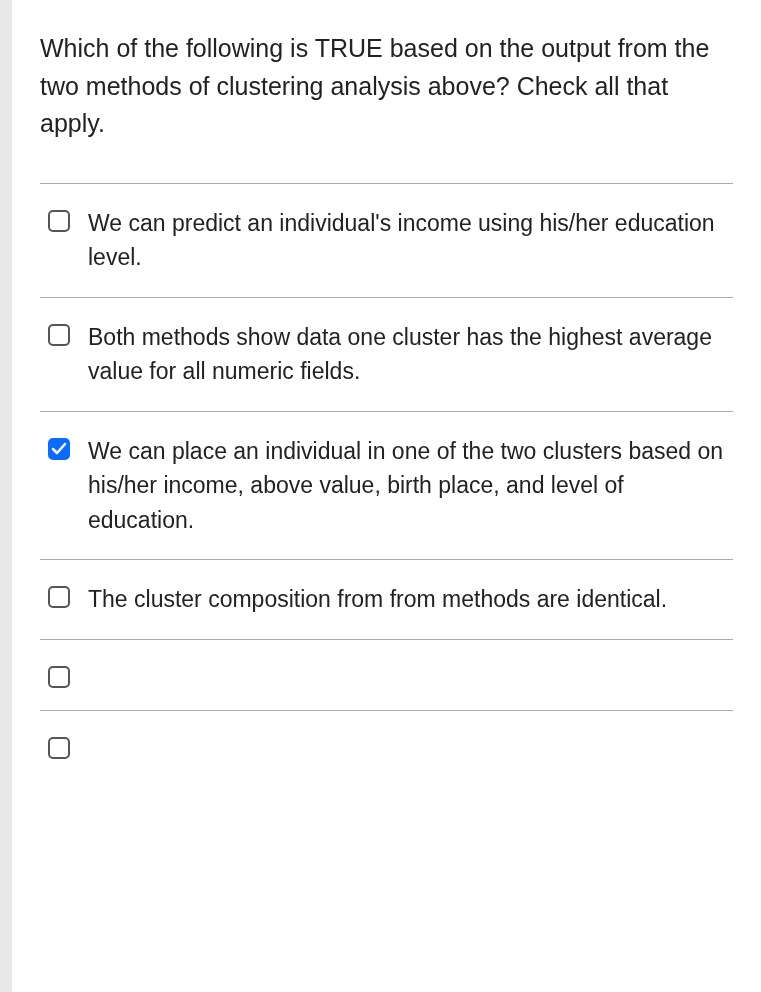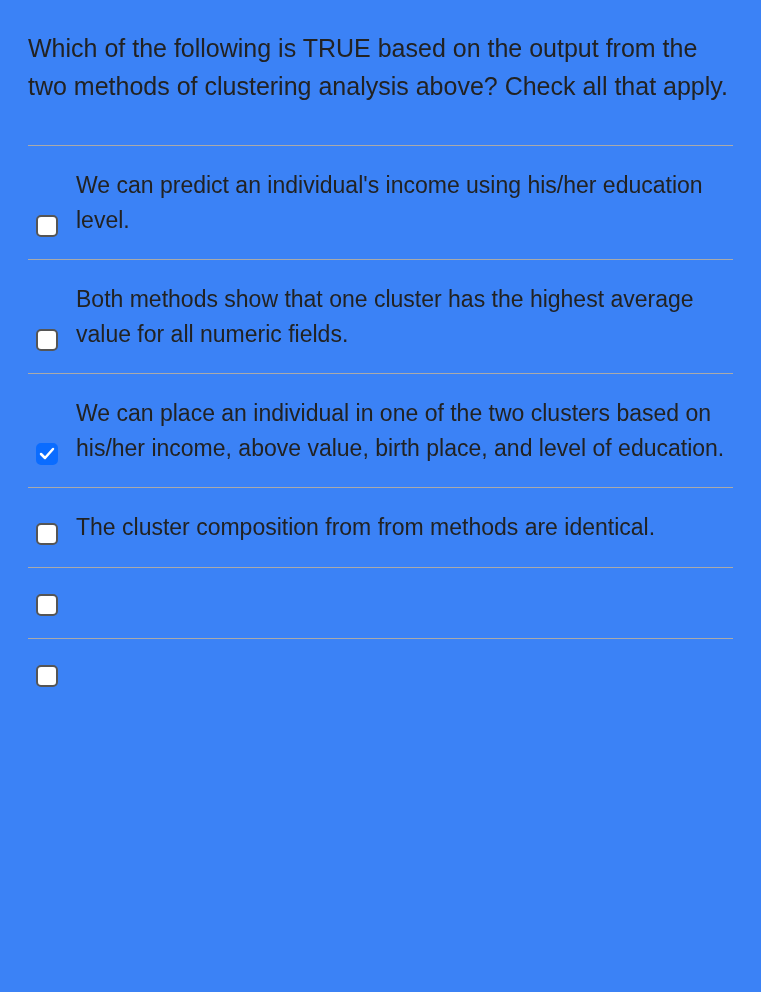--- a/index.html
+++ b/index.html
@@ -9,34 +9,35 @@
     }
     body {
       font-family: -apple-system, BlinkMacSystemFont, 'Segoe UI', 'Helvetica Neue', Arial, sans-serif;
       background: #e8e8e8;
       width: 761px;
       height: 992px;
       padding: 0;
       overflow: hidden;
     }
     .container {
-      background: #3b82f6;
+      background: #ffffff;
       min-height: 100%;
       padding: 30px 28px 20px 28px;
+      margin-left: 12px;
     }
     .question-text {
       font-size: 25px;
       line-height: 1.5;
       color: #222;
       margin-bottom: 40px;
       font-weight: 400;
     }
     .answer-row {
       display: flex;
-      align-items: flex-end;
+      align-items: flex-start;
       padding: 22px 4px 22px 8px;
       border-top: 1px solid #aaa;
     }
     .answer-row:last-child {
       padding-bottom: 0;
     }
     .checkbox {
       flex-shrink: 0;
       width: 22px;
       height: 22px;
@@ -71,21 +72,21 @@
 <div class="container">
   <p class="question-text">Which of the following is TRUE based on the output from the two methods of clustering analysis above? Check all that apply.</p>
 
   <div class="answer-row">
     <span class="checkbox"></span>
     <span class="answer-text">We can predict an individual's income using his/her education level.</span>
   </div>
 
   <div class="answer-row">
     <span class="checkbox"></span>
-    <span class="answer-text">Both methods show that one cluster has the highest average value for all numeric fields.</span>
+    <span class="answer-text">Both methods show data one cluster has the highest average value for all numeric fields.</span>
   </div>
 
 
   <div class="answer-row">
     <span class="checkbox checked">
       <svg viewBox="0 0 16 16">
         <path d="M2 8 L6 12 L14 3" stroke="#fff" stroke-width="2.5" fill="none" stroke-linecap="round" stroke-linejoin="round"></path>
       </svg>
     </span>
     <span class="answer-text">We can place an individual in one of the two clusters based on his/her income, above value, birth place, and level of education.</span>

